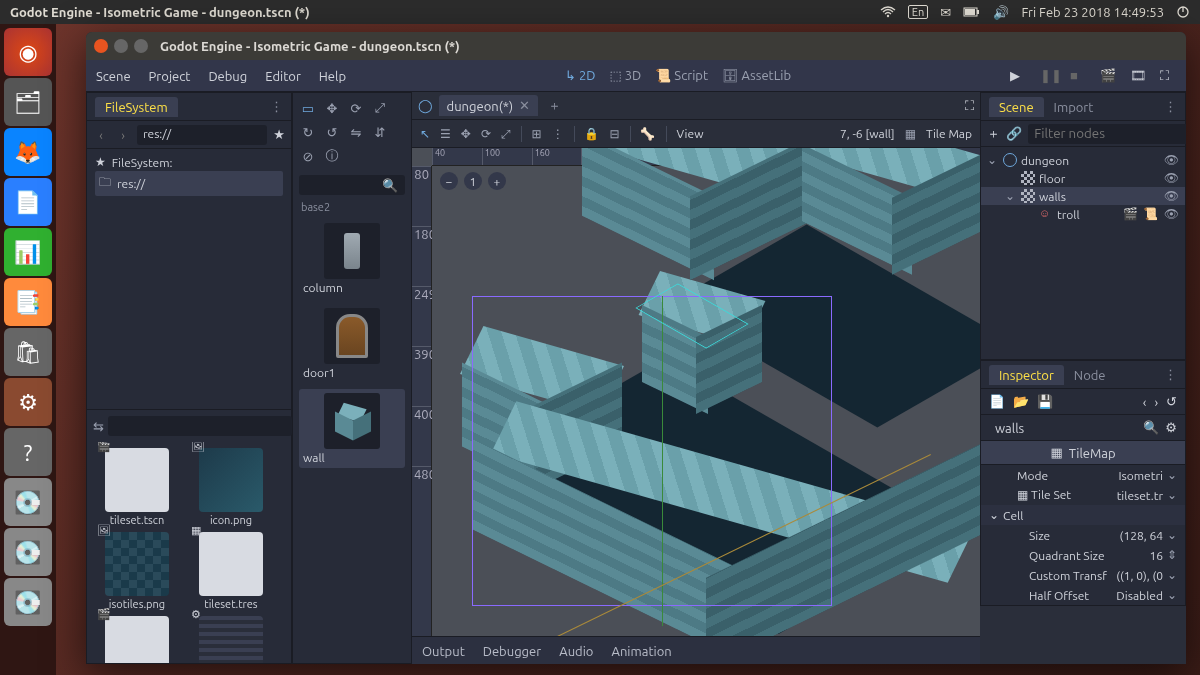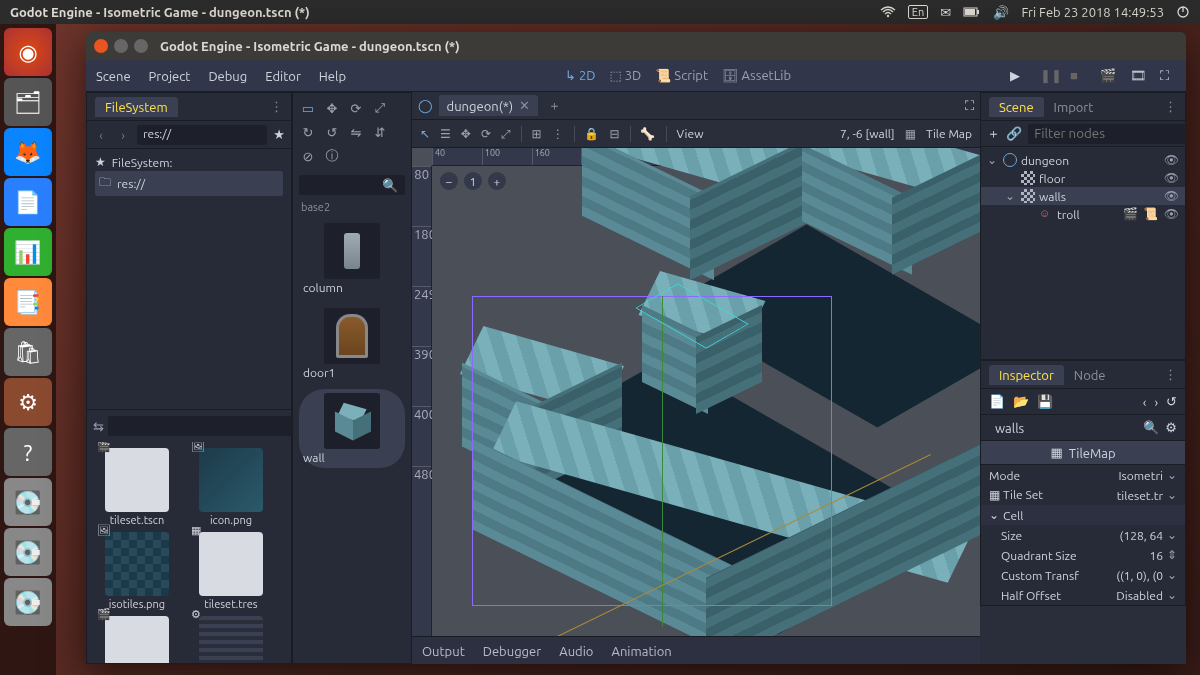--- a/index.html
+++ b/index.html
@@ -79,21 +79,21 @@
 
 
 .tilepal { grid-column:2; }
 .tilepal .toolrow { display:flex; flex-wrap:wrap; gap:6px; padding:6px; }
 .tilepal .toolrow .tico { width:18px; height:18px; display:flex; align-items:center; justify-content:center; color:#9aa0b0; font-size:13px; }
 .tilepal .toolrow .tico.active { color:#6fa8dc; }
 .tilepal .search2 { padding:4px 6px; }
 .tilepal .search2 .box { background:#1d202a; height:20px; border-radius:3px; display:flex; align-items:center; justify-content:flex-end; padding:0 6px; color:#8a8f9e; }
 .tilepal .tiles { flex:1; padding:4px 6px; display:flex; flex-direction:column; gap:6px; overflow:hidden; }
 .tilepal .tile { display:flex; flex-direction:column; gap:2px; padding:4px; border-radius:3px; }
-.tilepal .tile.sel { background:#3a3f52;border-radius:25px; }
+.tilepal .tile.sel { background:#3a3f52; }
 .tilepal .tile .timg { width:56px; height:56px; background:#1d202a; border-radius:3px; align-self:center; display:flex; align-items:center; justify-content:center; }
 .tilepal .tile .tname { font-size:12px; }
 
 
 .isocube { width:42px; height:42px; position:relative; }
 .isocube .top { position:absolute; left:8px; top:6px; width:26px; height:13px; background:#7bb0bb; transform:skewX(-26deg) skewY(14deg); }
 .isocube .left { position:absolute; left:4px; top:16px; width:18px; height:20px; background:#5a8a95; transform:skewY(26deg); }
 .isocube .right { position:absolute; left:22px; top:16px; width:18px; height:20px; background:#45707a; transform:skewY(-26deg); }
 
 
@@ -154,21 +154,21 @@
 .nico.circle { border:1px solid #6fa8dc; border-radius:50%; }
 .nico.grid { background:repeating-conic-gradient(#b0b4c0 0 25%,transparent 0 50%); background-size:6px 6px; }
 .nico.sprite { color:#e06a6a; font-size:11px; }
 
 .inspector { flex:1; }
 .inspector .irow { height:26px; display:flex; align-items:center; gap:8px; padding:0 8px; border-bottom:1px solid #1a1c24; }
 .inspector .irow .sp { flex:1; }
 .inspector .objrow { height:26px; display:flex; align-items:center; gap:6px; padding:0 8px; border-bottom:1px solid #1a1c24; }
 .inspector .class { height:24px; background:#3a3f52; display:flex; align-items:center; justify-content:center; gap:6px; border-bottom:1px solid #1a1c24; }
 .inspector .prop { display:flex; align-items:center; padding:3px 8px; font-size:12px; }
-.inspector .prop .pk { flex:1; }
+.inspector .prop .pk { flex:1;margin-left:28px; }
 .inspector .prop .pv { color:#cfd2da; }
 .inspector .prop .dd { color:#9aa0b0; margin-left:4px; }
 .inspector .cat { background:#2c3040; padding:3px 8px; font-size:12px; display:flex; align-items:center; gap:4px; }
 .inspector .indent { padding-left:20px; }
 
 svg { display:block; }
 </style>
 </head>
 <body>
 

